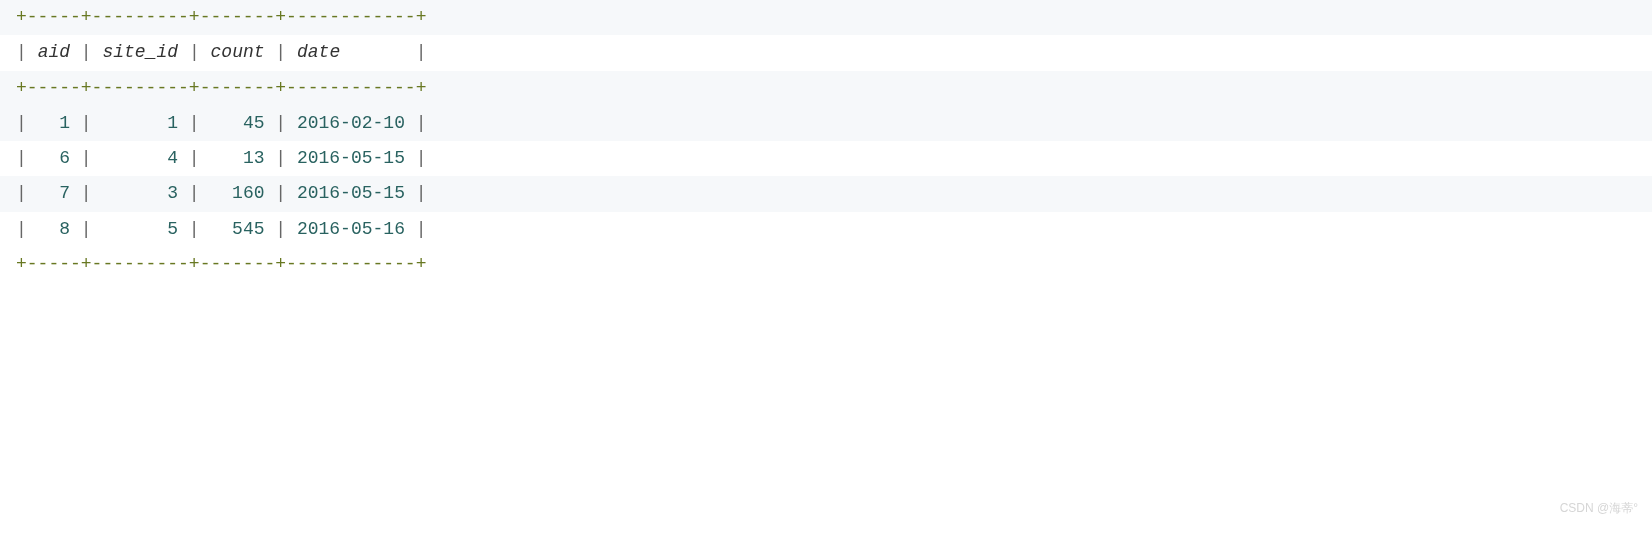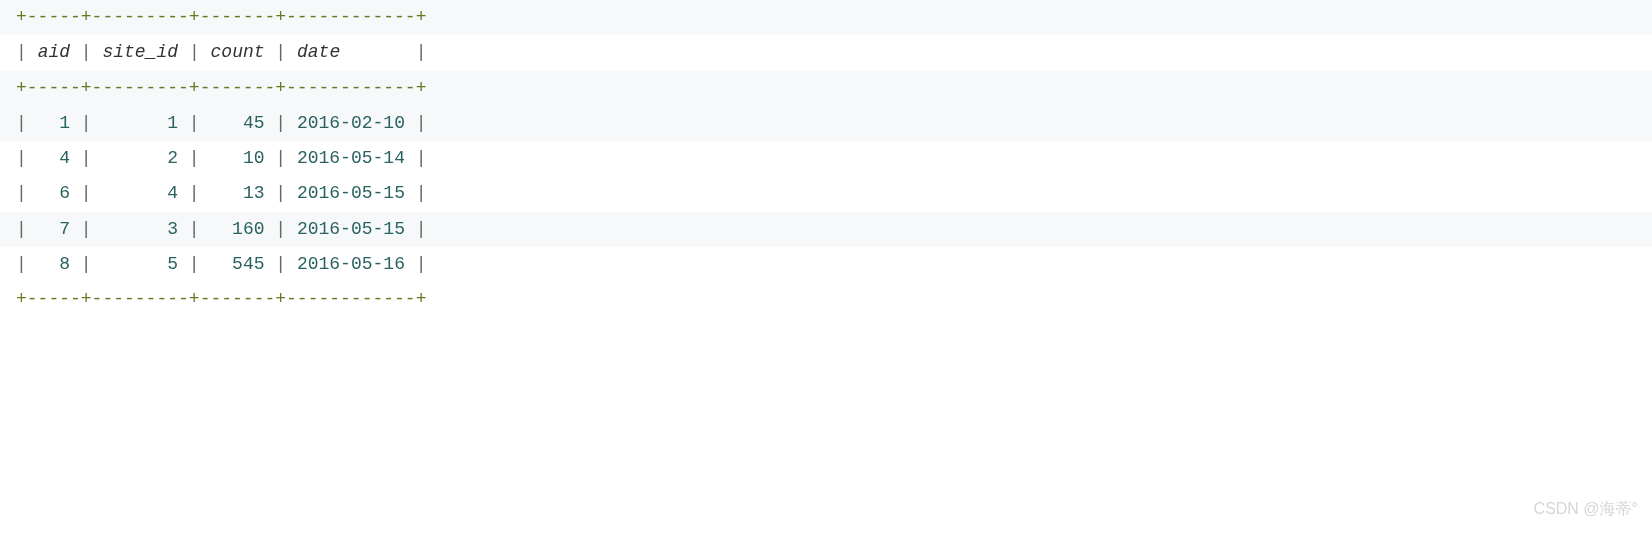--- a/index.html
+++ b/index.html
@@ -38,36 +38,35 @@
       color: #333333;
       font-style: italic;
     }
     .num {
       color: #296260;
     }
     .watermark {
       position: absolute;
       bottom: 8px;
       right: 14px;
-      font-size: 16px;
+      font-size: 12px;
       color: #d6d6d6;
       font-family: Arial, sans-serif;
       text-align: center;
     }
   </style>
 </head>
 <body>
 
 <div class="code-block">
   <div class="line striped"><span class="border-text">+-----+---------+-------+------------+</span></div>
   <div class="line"><span class="pipe">|</span><span class="header-text"> <span>aid</span> </span><span class="pipe">|</span><span class="header-text"> <span>site_id</span> </span><span class="pipe">|</span><span class="header-text"> <span>count</span> </span><span class="pipe">|</span><span class="header-text"> <span>date</span>       </span><span class="pipe">|</span></div>
   <div class="line striped"><span class="border-text">+-----+---------+-------+------------+</span></div>
   <div id="rows-container">
       <div class="line striped"><span class="pipe">|</span><span class="num">   1 </span><span class="pipe">|</span><span class="num">       1 </span><span class="pipe">|</span><span class="num">    45 </span><span class="pipe">|</span><span class="num"> 2016-02-10 </span><span class="pipe">|</span></div>
-      <div class="line"><span class="pipe">|</span><span class="num">   4 </span><span class="pipe">|</span><span class="num">       2 </span><span class="pipe">|</span><span class="num">    10 </span><span class="pipe">|</span><span class="num"> 2016-05-14 </span><span class="pipe">|</span></div>
       <div class="line"><span class="pipe">|</span><span class="num">   6 </span><span class="pipe">|</span><span class="num">       4 </span><span class="pipe">|</span><span class="num">    13 </span><span class="pipe">|</span><span class="num"> 2016-05-15 </span><span class="pipe">|</span></div>
       <div class="line striped"><span class="pipe">|</span><span class="num">   7 </span><span class="pipe">|</span><span class="num">       3 </span><span class="pipe">|</span><span class="num">   160 </span><span class="pipe">|</span><span class="num"> 2016-05-15 </span><span class="pipe">|</span></div>
       <div class="line"><span class="pipe">|</span><span class="num">   8 </span><span class="pipe">|</span><span class="num">       5 </span><span class="pipe">|</span><span class="num">   545 </span><span class="pipe">|</span><span class="num"> 2016-05-16 </span><span class="pipe">|</span></div>
     </div>
   <div class="line" id="border-bot-line"><span class="border-text">+-----+---------+-------+------------+</span></div>
 </div>
 
 <div class="watermark">CSDN @海蒂°</div>
 
 </body></html>

